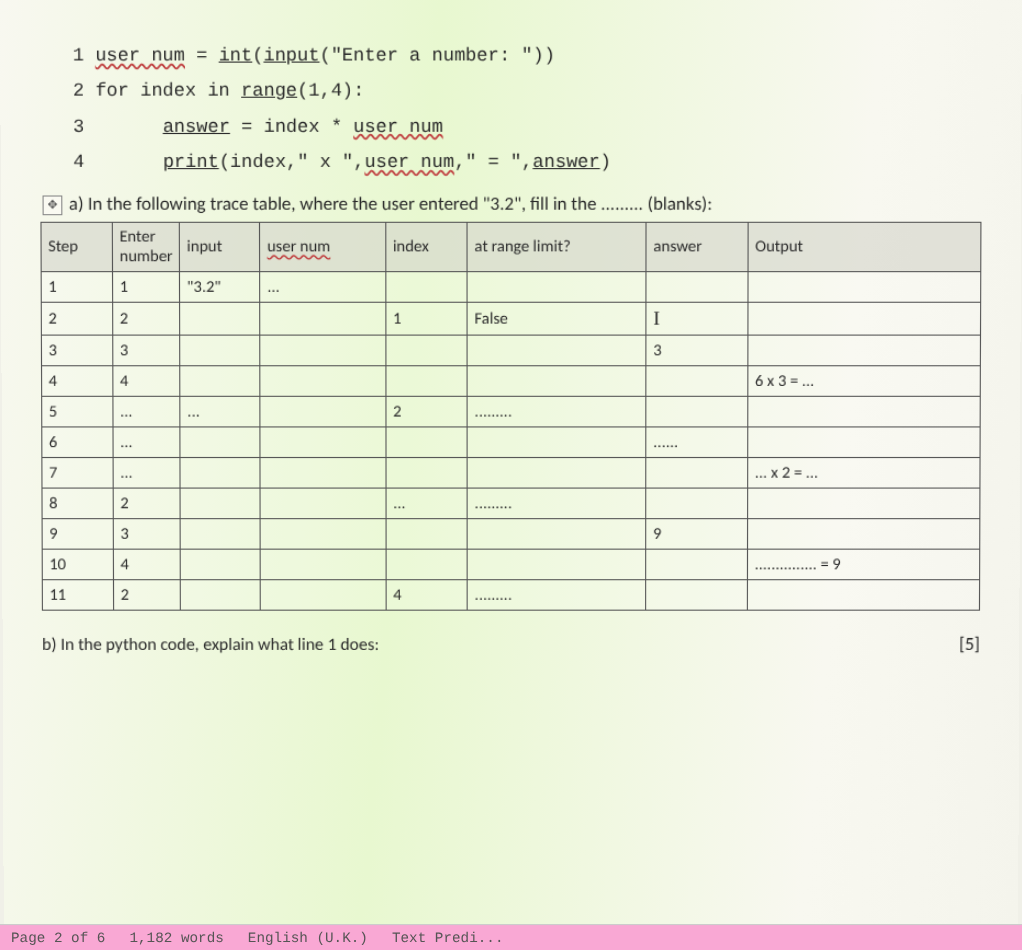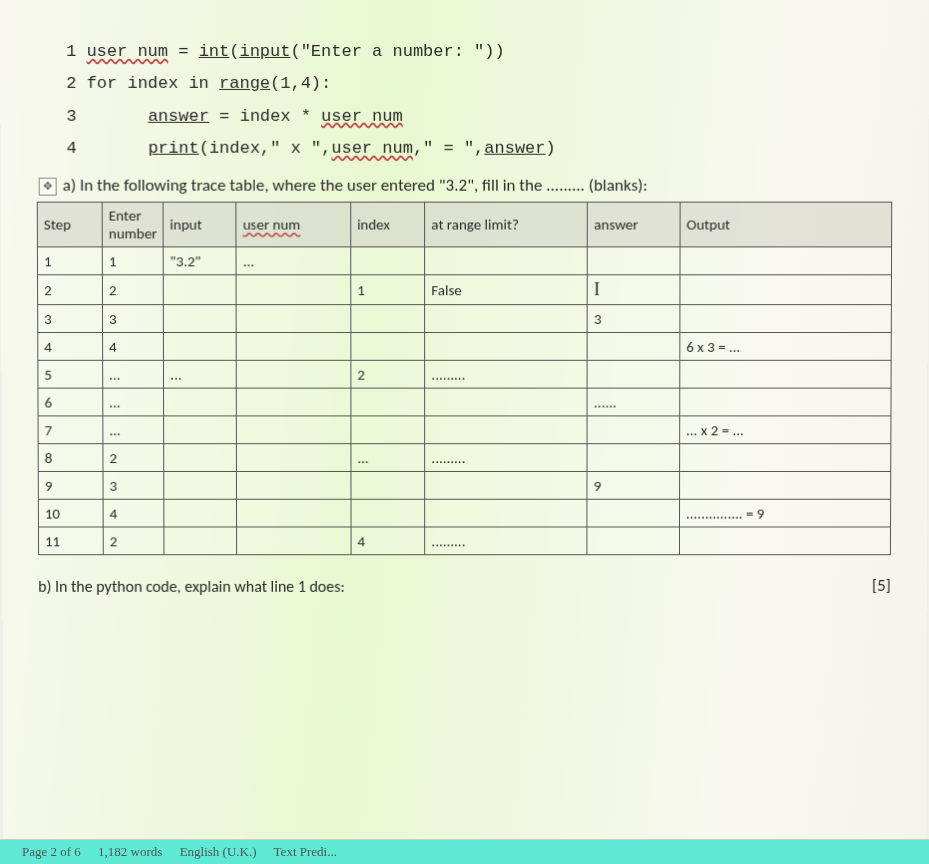--- a/index.html
+++ b/index.html
@@ -40,23 +40,23 @@
   table.trace th, table.trace td {
     border: 1px solid #555; padding: 4px 6px; text-align: left;
     vertical-align: middle; height: 28px;
   }
   table.trace th { background: rgba(210,210,200,0.6); font-weight: normal; }
   .cursor { font-family: serif; font-size: 18px; }
   .partb { font-size: 16px; margin-top: 22px; }
   .marks { float: right; font-size: 17px; margin-top: -2px; }
   .statusbar {
     position: absolute; bottom: 0; left: 0; right: 0;
-    background: #5eead4; border-top: 1px solid #ccc;
-    font-size: 13px; color: #555; padding: 4px 22px;
-    font-family: Liberation Serif, serif;
+    background: #f9a8d4; border-top: 1px solid #ccc;
+    font-size: 13px; color: #555; padding: 4px 10px;
+    font-family: Liberation Mono, monospace;
   }
   .statusbar span { margin-right: 14px; }
 </style>
 </head>
 <body>
 
 <div class="page">
 
 
   <div class="code-block">

